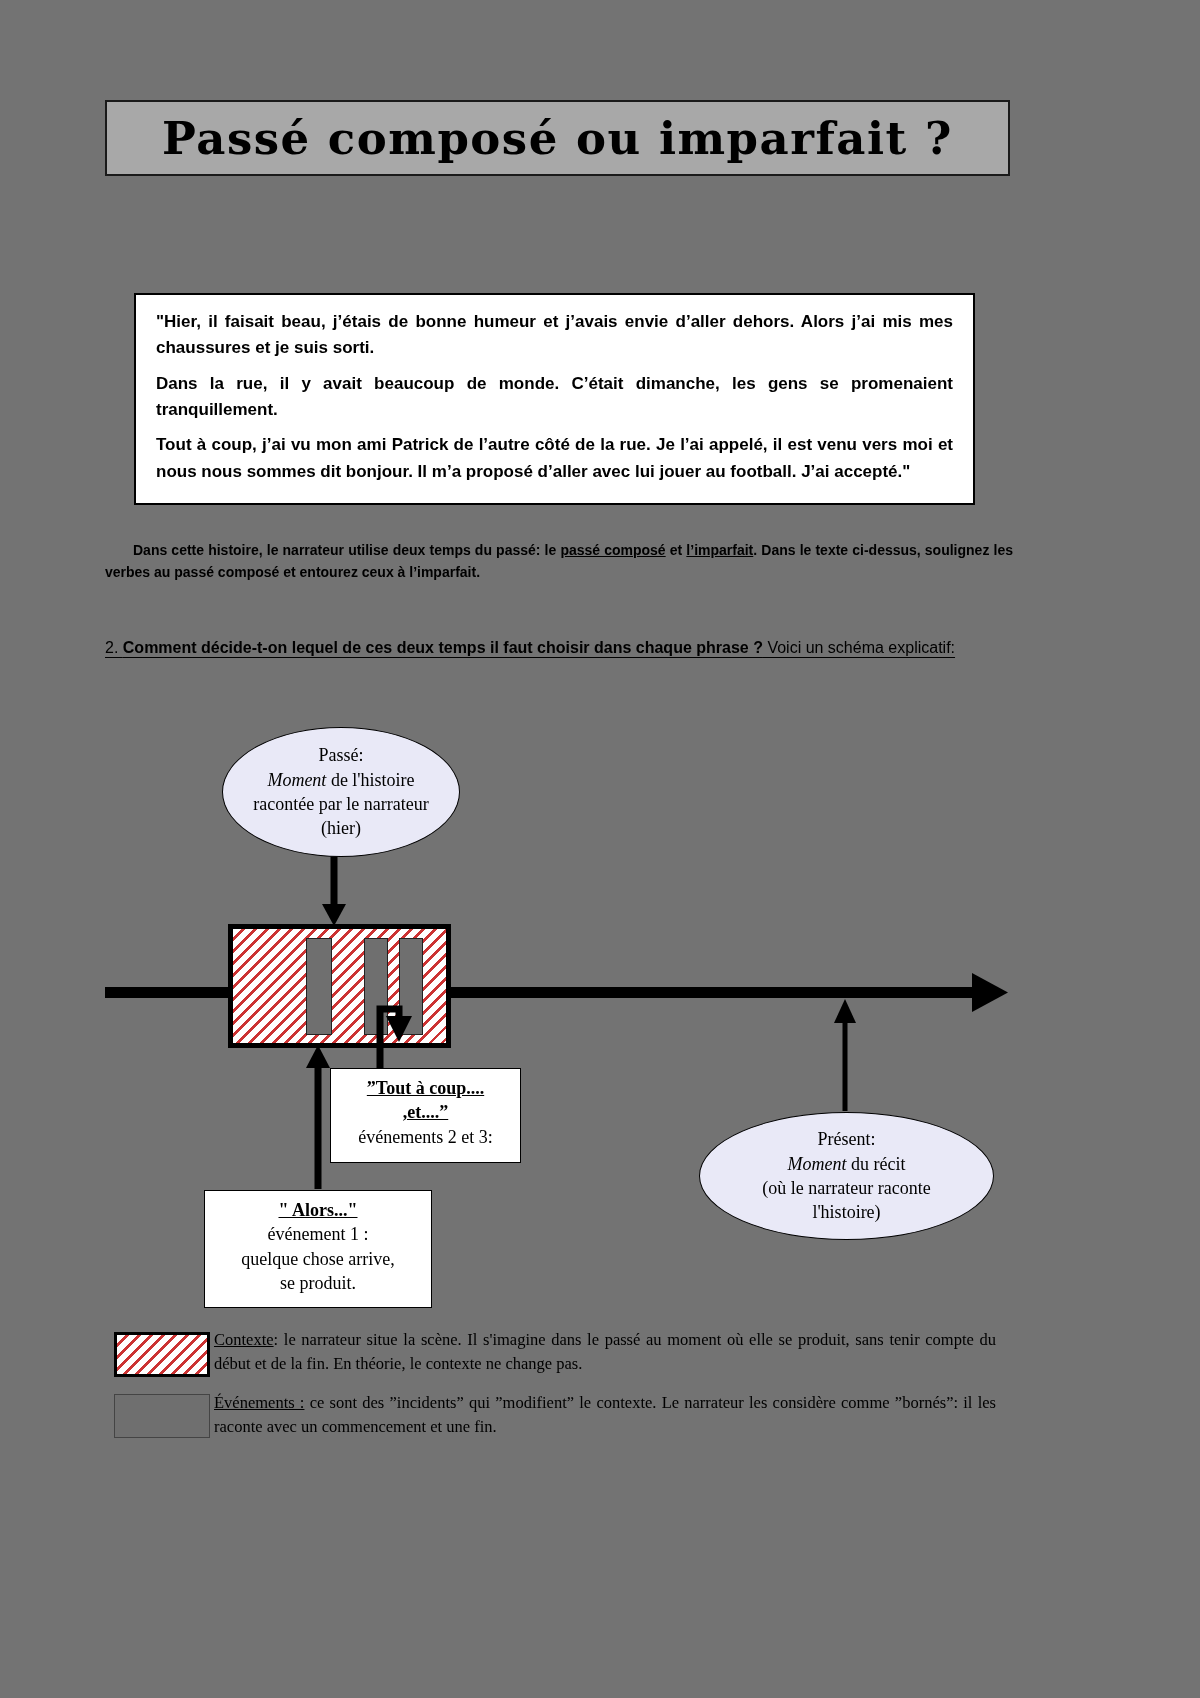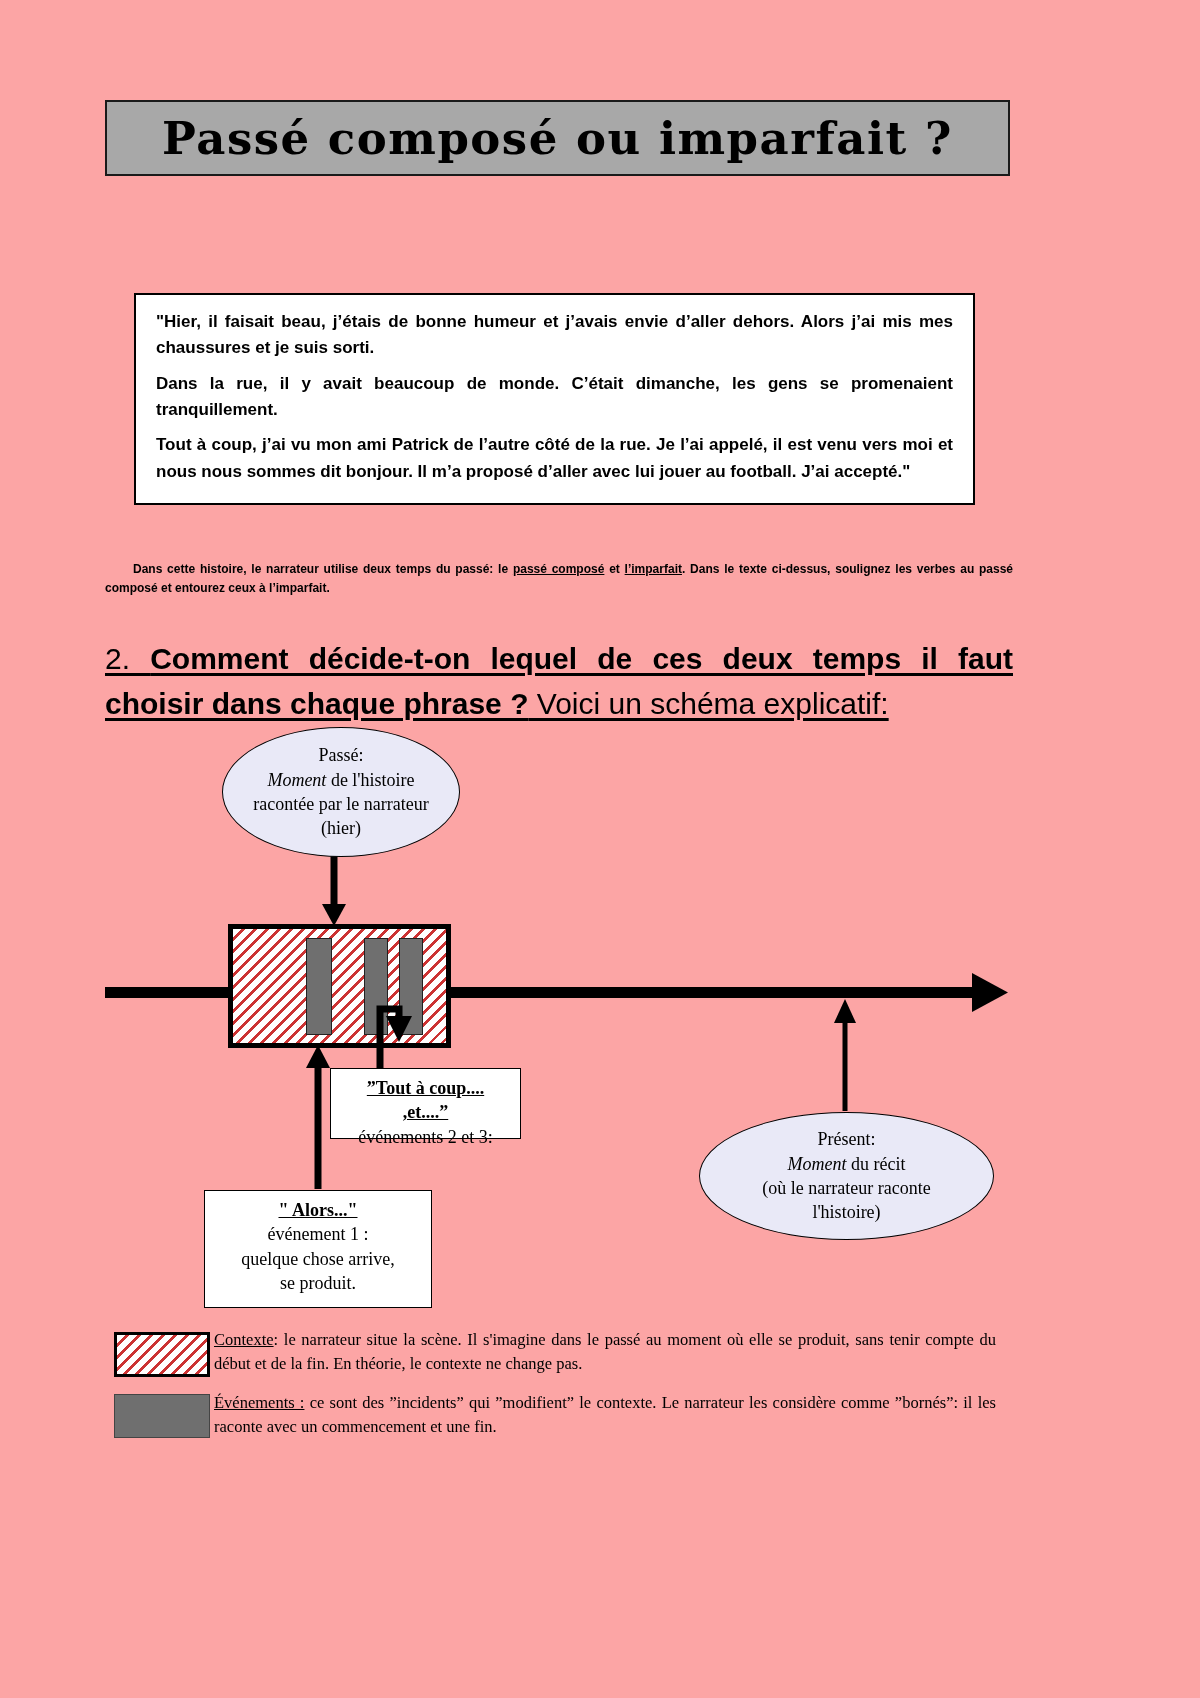--- a/index.html
+++ b/index.html
@@ -1,42 +1,42 @@
 <!DOCTYPE html>
 <html style="--title-bg: #a8a8a8; --hatch-red: #cc3333; --event-gray: #6f6f6f; --ellipse-fill: #e9e9f7;"><head>
 <meta charset="utf-8">
 <style>
   html,body{margin:0;padding:0;background:#ffffff;}
-  .page{position:relative;width:1200px;height:1698px;background:#fca5a5;overflow:hidden;
+  .page{position:relative;width:1200px;height:1698px;background:#737373;overflow:hidden;
         font-family:"Liberation Sans",sans-serif;color:#000;}
   .abs{position:absolute;}
 
   
   #title-banner{left:105px;top:100px;width:901px;height:72px;
     background:var(--title-bg,#a8a8a8);border:2px solid #1a1a1a;
     display:flex;align-items:center;justify-content:center;z-index:5;}
   #title-banner .t{font-family:"DejaVu Serif",serif;font-weight:bold;font-size:45px;letter-spacing:1.5px;}
 
   
   #heading1{left:105px;top:224px;width:910px;font-size:22.5px;font-weight:bold;
     text-decoration:underline;text-underline-offset:4px;}
-  #heading2{left:105px;top:636px;width:908px;font-size:30px;line-height:1.5;
+  #heading2{left:105px;top:636px;width:908px;font-size:16px;line-height:1.5;
     text-align:justify;text-decoration:underline;text-underline-offset:4px;}
   #heading2 .b{font-weight:bold;}
 
   
   #story-box{left:134px;top:293px;width:841px;border:2px solid #000;
     padding:14px 20px;box-sizing:border-box;font-size:17px;font-weight:bold;
     line-height:1.55;text-align:justify;background:#fff;}
   #story-box p{margin:0 0 9px 0;}
   #story-box p:last-child{margin-bottom:4px;}
 
   
-  #instruction{left:105px;top:540px;width:908px;font-size:12px;font-weight:bold;
-    line-height:1.55;text-align:justify;text-indent:28px;margin-top:20px;}
+  #instruction{left:105px;top:540px;width:908px;font-size:14px;font-weight:bold;
+    line-height:1.55;text-align:justify;text-indent:28px;}
   .u{text-decoration:underline;}
 
   
   .bubble{position:absolute;background:var(--ellipse-fill,#e9e9f7);border:1.6px solid #000;
     border-radius:50%;display:flex;flex-direction:column;align-items:center;justify-content:center;
     text-align:center;font-family:"Liberation Serif",serif;font-size:18px;line-height:1.35;z-index:5;}
   #past-ellipse{left:222px;top:727px;width:236px;height:128px;}
   #present-ellipse{left:699px;top:1112px;width:293px;height:126px;}
   .it{font-style:italic;}
 
@@ -49,21 +49,21 @@
   #event-bar-2{left:364px;top:938px;width:24px;height:97px;}
   #event-bar-3{left:399px;top:938px;width:24px;height:97px;}
 
   .svg-layer{position:absolute;left:0;top:0;pointer-events:none;}
   #timeline-svg{z-index:1;}
   #arrows-svg{z-index:4;}
 
   .note-box{position:absolute;background:#fff;border:1.6px solid #000;text-align:center;
     font-family:"Liberation Serif",serif;font-size:18px;padding:7px 6px;box-sizing:border-box;
     line-height:1.35;z-index:5;}
-  #tout-box{left:330px;top:1068px;width:191px;height:71px;}
+  #tout-box{left:330px;top:1068px;width:191px;height:95px;}
   #alors-box{left:204px;top:1190px;width:228px;height:118px;}
   .bu{font-weight:bold;text-decoration:underline;}
 
   
   #legend-swatch-context{left:114px;top:1332px;width:96px;height:45px;border:3px solid #000;
     box-sizing:border-box;
     background:repeating-linear-gradient(135deg,#ffffff 0 6px,var(--hatch-red,#cc3333) 6px 8.5px);}
   #legend-swatch-events{left:114px;top:1394px;width:96px;height:44px;border:1px solid #444;
     box-sizing:border-box;background:var(--event-gray,#6f6f6f);}
   .legend-text{position:absolute;left:214px;width:782px;font-family:"Liberation Serif",serif;

